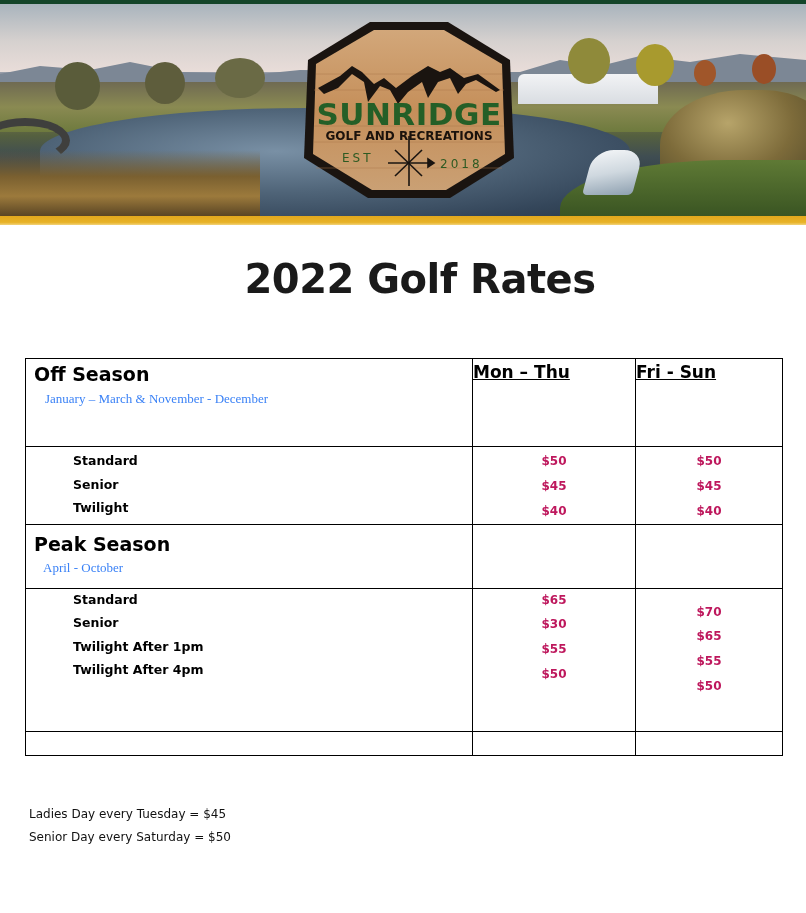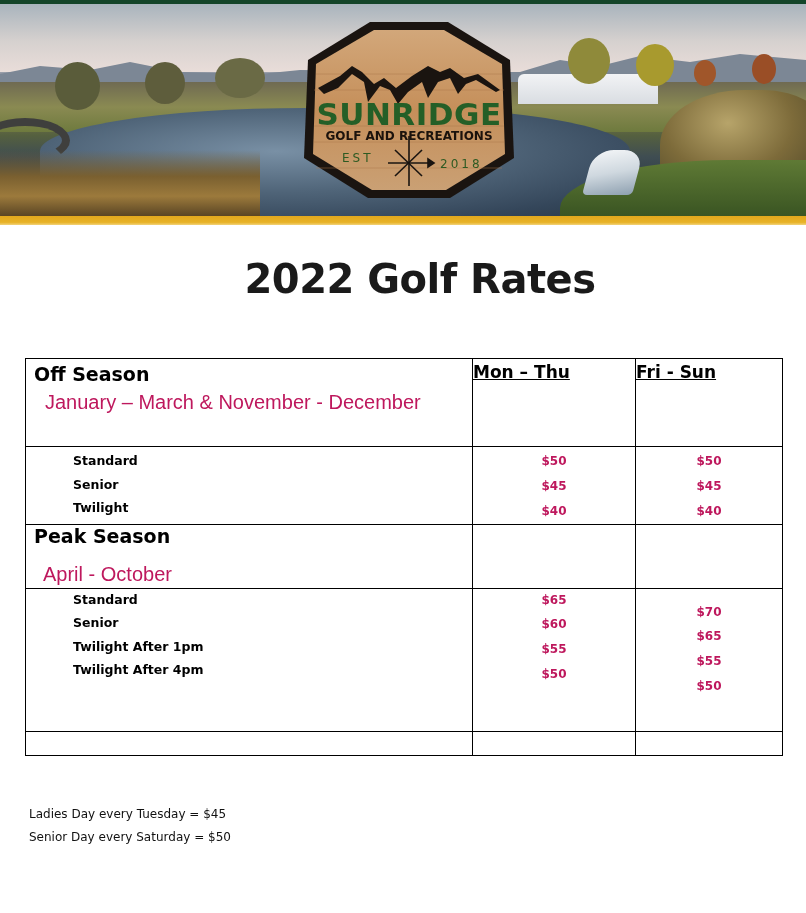--- a/index.html
+++ b/index.html
@@ -54,21 +54,21 @@
       font-family: "DejaVu Sans", sans-serif; font-weight: bold; font-size: 40px; color: #1a1a1a; letter-spacing: -0.5px; }
 
     
     .rates-table { position: absolute; left: 25px; top: 358px; border-collapse: collapse; table-layout: fixed; }
     .rates-table td { border: 1.5px solid #000; vertical-align: top; padding: 0; }
     .col-a { width: 447px; }
     .col-b { width: 163px; }
     .col-c { width: 147px; }
 
     .season-title { display: block; font-family: "DejaVu Sans", sans-serif; font-weight: bold; font-size: 19px; color: #000; padding-left: 8px; }
-    .season-months { display: block; font-family: Liberation Sans, sans-serif; font-size: 20px; color: #be185d; }
+    .season-months { display: block; font-family: Liberation Serif, serif; font-size: 13px; color: #3b82f6; }
     .day-head { display: block; text-align: left; font-family: "DejaVu Sans", sans-serif; font-weight: bold; font-size: 17px; text-decoration: underline; color: #000; }
 
     .rate-label { display: block; font-family: "DejaVu Sans", sans-serif; font-weight: bold; font-size: 12.5px; color: #000; padding-left: 47px; }
     .rate-price { display: block; text-align: center; font-family: "DejaVu Sans", sans-serif; font-weight: bold; font-size: 12px; color: #be185d; }
 
     
     .notes { position: absolute; left: 29px; top: 803px; }
     .note { display: block; font-family: "DejaVu Sans", sans-serif; font-size: 12px; color: #111; line-height: 23px; }
   </style>
 </head>
@@ -168,37 +168,37 @@
     </td>
     <td style="padding-top:2px;">
       <span class="rate-price" style="line-height:25px;">$50</span>
       <span class="rate-price" style="line-height:25px;">$45</span>
       <span class="rate-price" style="line-height:25px;">$40</span>
     </td>
   </tr>
 
   <tr style="height:64px;">
     <td>
-      <span class="season-title" style="margin-top:0;">Peak Season</span>
-      <span class="season-months" style="padding-left:17px;margin-top:16px;">April - October</span>
+      <span class="season-title" style="margin-top:8px;">Peak Season</span>
+      <span class="season-months" style="padding-left:17px;margin-top:5px;">April - October</span>
     </td>
     <td></td>
     <td></td>
   </tr>
 
   <tr style="height:143px;">
     <td style="padding-top:0px;">
       <span class="rate-label" style="line-height:22px;">Standard</span>
       <span class="rate-label" style="line-height:24px;">Senior</span>
       <span class="rate-label" style="line-height:23px;">Twilight After 1pm</span>
       <span class="rate-label" style="line-height:24px;">Twilight After 4pm</span>
     </td>
     <td style="padding-top:0px;">
       <span class="rate-price" style="line-height:22px;">$65</span>
-      <span class="rate-price" style="line-height:26px;">$60</span>
+      <span class="rate-price" style="line-height:26px;">$30</span>
       <span class="rate-price" style="line-height:24px;">$55</span>
       <span class="rate-price" style="line-height:26px;">$50</span>
     </td>
     <td style="padding-top:12px;">
       <span class="rate-price" style="line-height:22px;">$70</span>
       <span class="rate-price" style="line-height:26px;">$65</span>
       <span class="rate-price" style="line-height:24px;">$55</span>
       <span class="rate-price" style="line-height:26px;">$50</span>
     </td>
   </tr>

